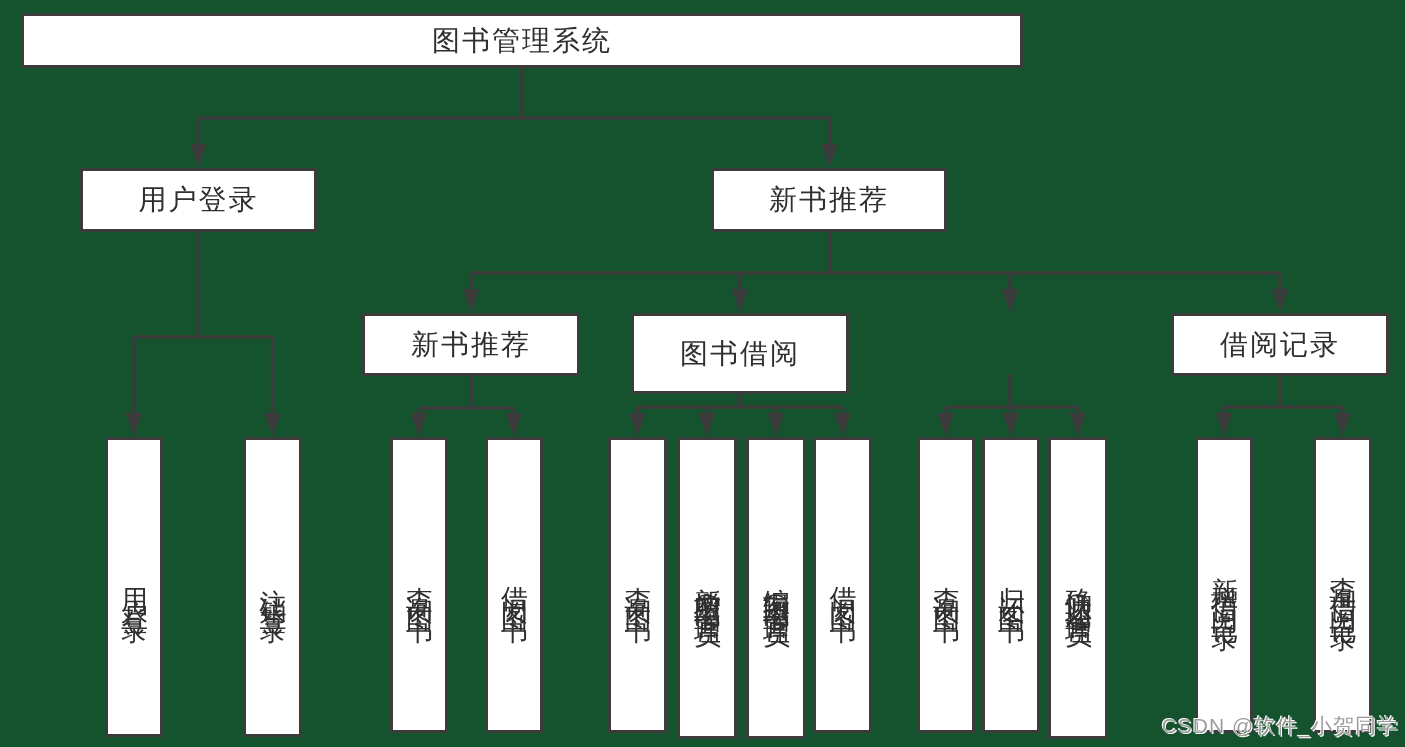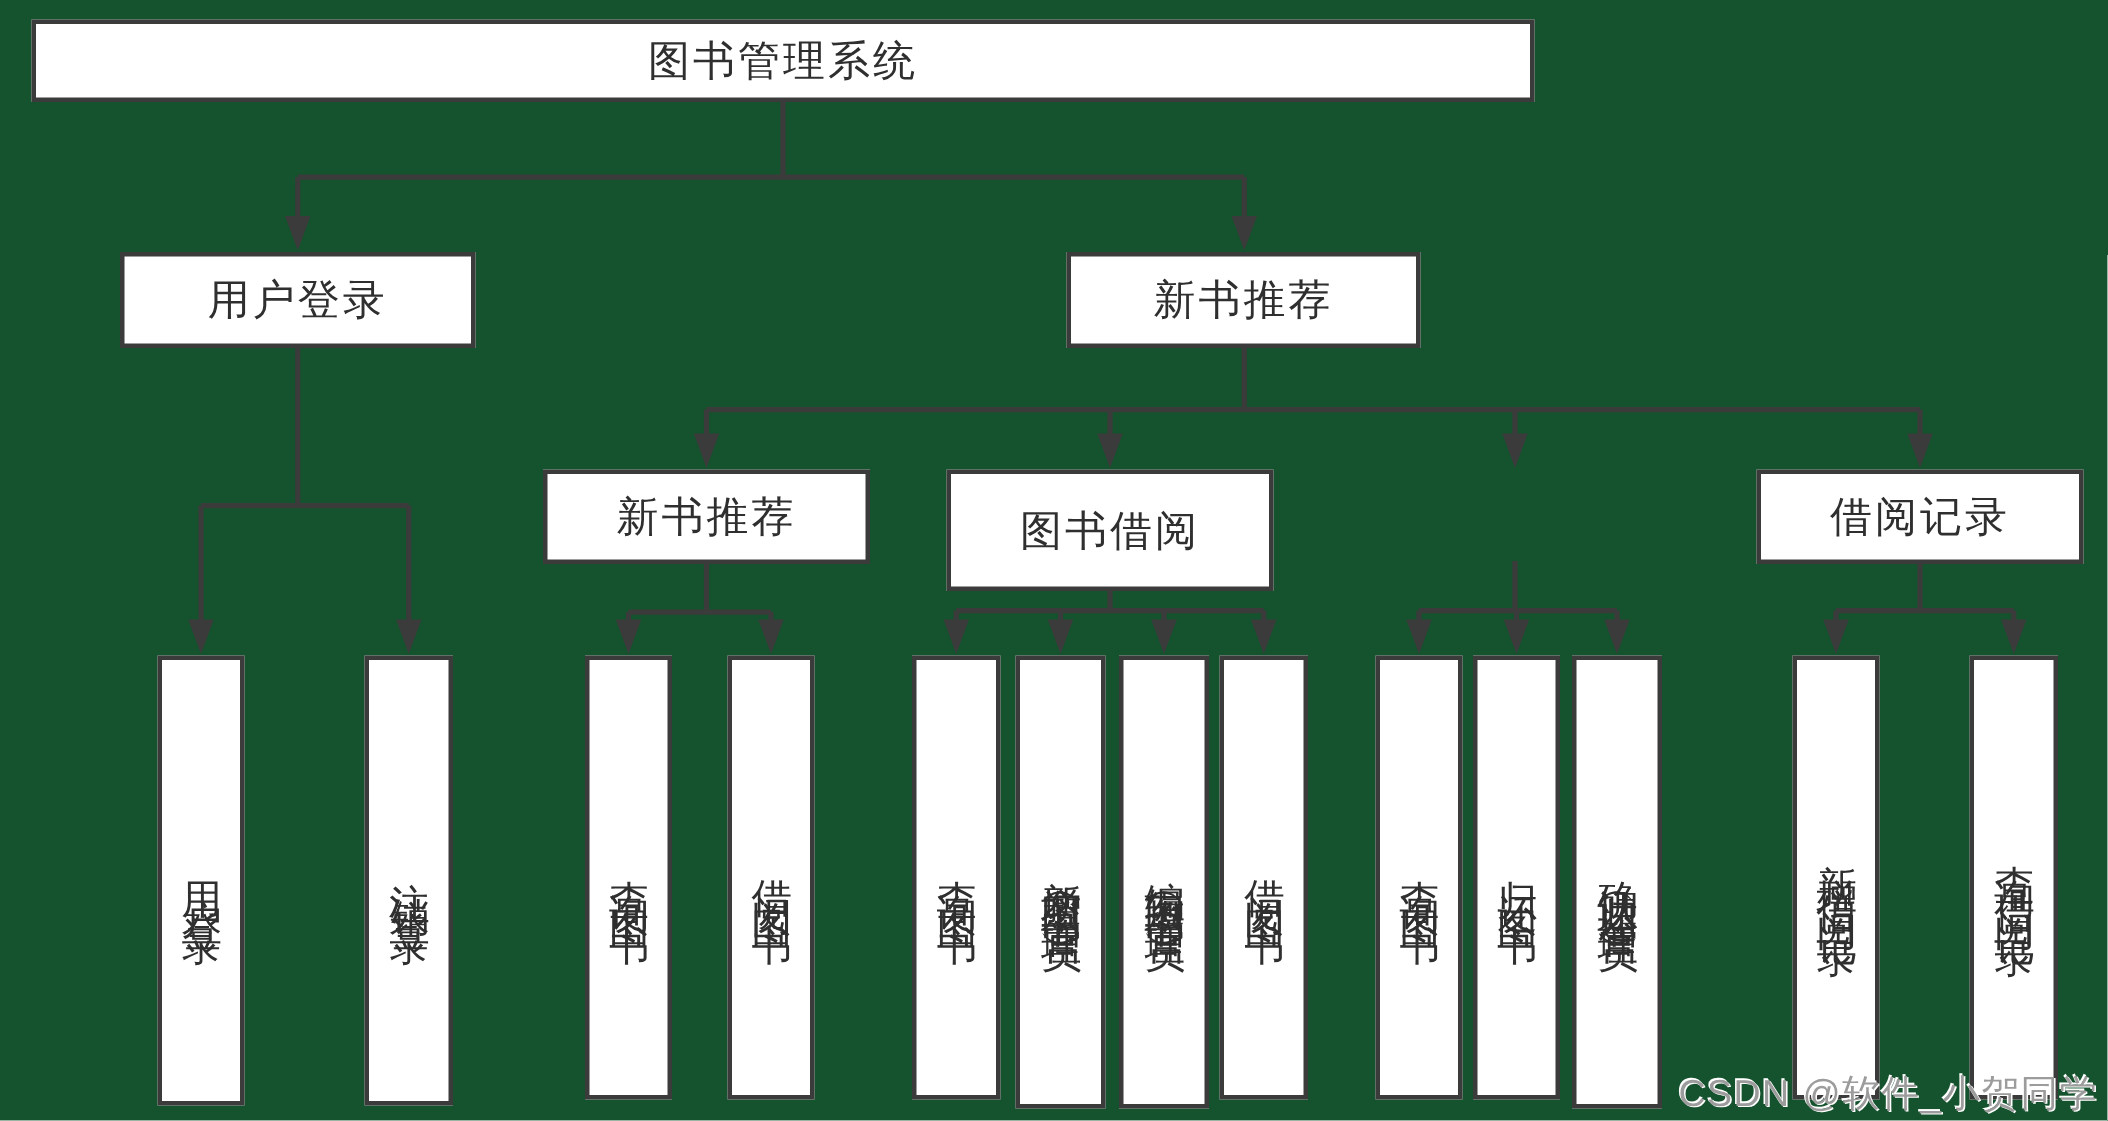--- a/index.html
+++ b/index.html
@@ -31,21 +31,21 @@
     text-orientation: mixed;
     font-size: 27px;
     letter-spacing: 10px;
     line-height: 1;
   }
   .vbox.tight { letter-spacing: 5px; }
   .watermark {
     position: absolute;
     right: 6px;
     top: 712px;
-    font-size: 25px;
+    font-size: 21px;
     letter-spacing: 1px;
     color: #9c9c9c;
     text-shadow: 1px 1px 0 #ffffff, -1px -1px 0 #ffffff;
     white-space: nowrap;
   }
 </style>
 </head>
 <body>
 
 <div class="stage">

